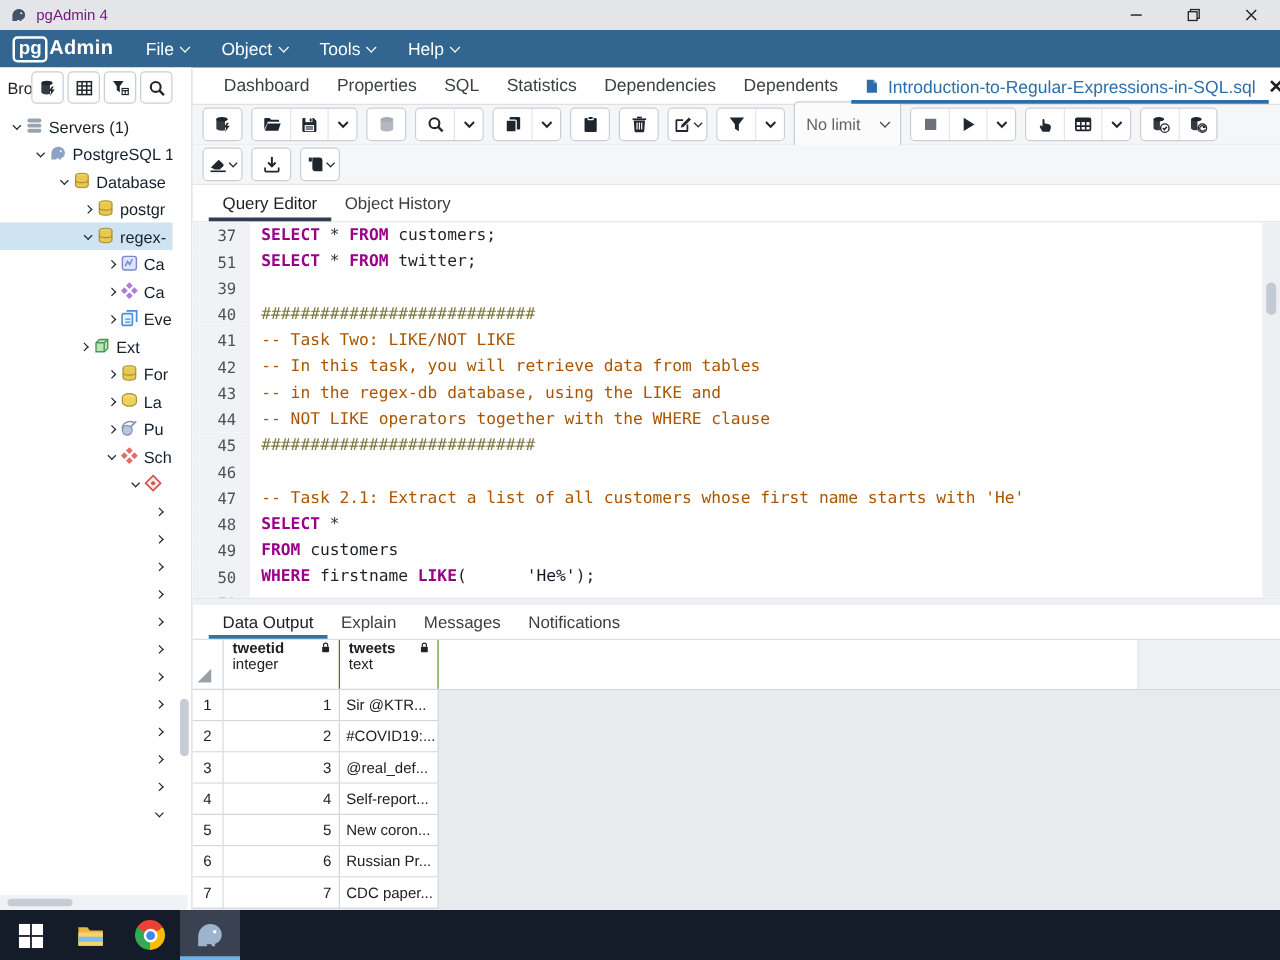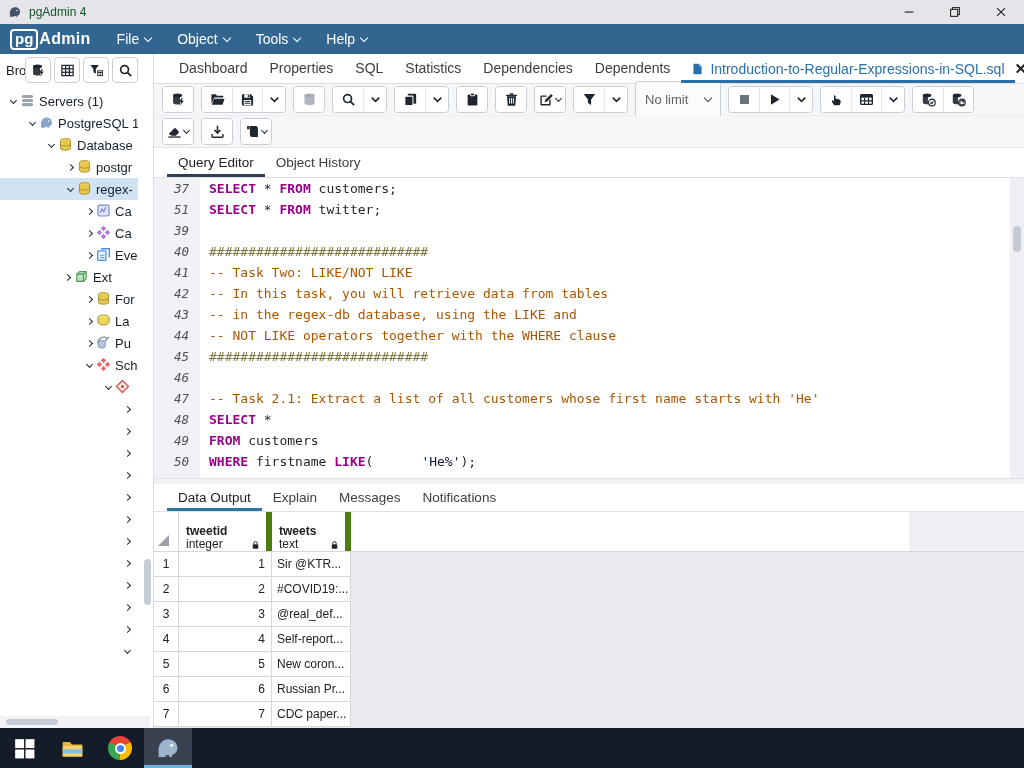--- a/index.html
+++ b/index.html
@@ -1,21 +1,21 @@
 <!DOCTYPE html>
 <html><head>
 <meta charset="utf-8">
 <style>
   * { margin:0; padding:0; box-sizing:border-box; }
   html,body { width:1024px; height:768px; overflow:hidden; font-family:"Liberation Sans", sans-serif; background:#fff; }
   .ic { display:inline-flex; align-items:center; justify-content:center; }
   .ic svg { width:15px; height:15px; display:block; }
 
   
-  .titlebar { height:24px; background:#e4e5e9; display:flex; align-items:center; padding-left:8px; font-size:12px; color:#14532d; }
+  .titlebar { height:24px; background:#e4e5e9; display:flex; align-items:center; padding-left:8px; font-size:12px; color:#701a75; }
   .titlebar .app-ic { color:#44536a; margin-right:7px; }
   .titlebar .app-ic svg{ width:14px;height:14px; }
   .win-controls { margin-left:auto; display:flex; }
   .win-btn { width:46px; height:24px; display:flex; align-items:center; justify-content:center; }
   .win-btn svg { width:14px; height:14px; }
 
   
   .menubar { height:30px; background:#326690; display:flex; align-items:center; padding:0 10px; }
   .logo { display:flex; align-items:center; margin-right:26px; }
   .logo-pg { color:#fff; font-weight:bold; font-size:15px; border:2px solid #fff; border-radius:4px; padding:0 3px 1px 3px; line-height:16px; }
@@ -69,37 +69,37 @@
   .edtabs { height:30px; }
   .outtabs { height:28px; }
   .ptab { font-size:13.5px; color:#3c4043; padding:0 11px; height:100%; display:flex; align-items:center; position:relative; white-space:nowrap; }
   .ptab.active { color:#202124; }
   .edtabs .ptab.active::after { content:""; position:absolute; left:0; right:0; bottom:0; height:3px; background:#2f3e52; }
   .outtabs .ptab.active::after { content:""; position:absolute; left:0; right:0; bottom:0; height:3px; background:#2e75a3; }
 
   
   .editor { height:300px; position:relative; overflow:hidden; background:#fff; font-family:"DejaVu Sans Mono", monospace; }
   .cm-line { display:flex; height:21px; line-height:21px; }
-  .ln { width:46px; flex-shrink:0; background:#f0f2f5; color:#4e5256; font-size:12.5px; text-align:right; padding-right:11px;font-style:italic; }
+  .ln { width:46px; flex-shrink:0; background:#f0f2f5; color:#4e5256; font-size:12.5px; text-align:right; padding-right:11px; }
   .code { padding-left:9px; font-size:13px; color:#1f2328; white-space:pre; }
   .tk-k { color:#990088; font-weight:bold; }
   .tk-c { color:#aa5500; }
   .tk-h { color:#7d7840; }
   .tk-s { color:#0f172a;margin-left:48px; }
   .ed-scroll { position:absolute; top:0; right:0; bottom:0; width:14px; background:#edeff3; }
   .ed-thumb { position:absolute; top:48px; right:3px; width:8px; height:26px; background:#c3cad4; border-radius:4px; }
 
   .divider { height:6px; background:#f0f1f4; border-top:1px solid #dfe2e6; }
 
   
   .grid { flex:1; background:#e8eaee; display:flex; flex-direction:column; overflow:hidden; font-size:12px; color:#202124; }
   .ghead { height:40px; display:flex; background:#fff; border-bottom:1px solid #d4d7dc; flex-shrink:0; }
   .gcorner { width:25px; border-right:1px solid #d4d7dc; position:relative; }
   .gcorner i { position:absolute; left:4px; bottom:5px; width:0; height:0; border-left:11px solid transparent; border-bottom:11px solid #9aa0a6; }
-  .gcol { display:flex; align-items:flex-end; border-right:6px solid #4d7c0f; padding:0 5px 0 7px; justify-content:space-between; }
+  .gcol { display:flex; align-items:flex-start; border-right:1px solid #4d7c0f; padding:0 5px 0 7px; justify-content:space-between; }
   .gcol .names { display:flex; flex-direction:column; line-height:13px; }
   .gcol .cname { font-weight:bold; }
   .gcol .lock svg { width:11px; height:12px; }
   .ghfill { flex:1; background:#fff; }
   .ghend { width:114px; background:#eef0f3; border-left:1px solid #e2e5e9; }
   .grow { display:flex; height:25px; flex-shrink:0; }
   .gcell { background:#fff; border-right:1px solid #d4d7dc; border-bottom:1px solid #d4d7dc; display:flex; align-items:center; overflow:hidden; white-space:nowrap; }
   .c-num { width:25px; justify-content:center; }
   .c-id { width:93px; justify-content:flex-end; padding-right:6px; }
   .c-tx { width:79px; padding-left:5px; }

